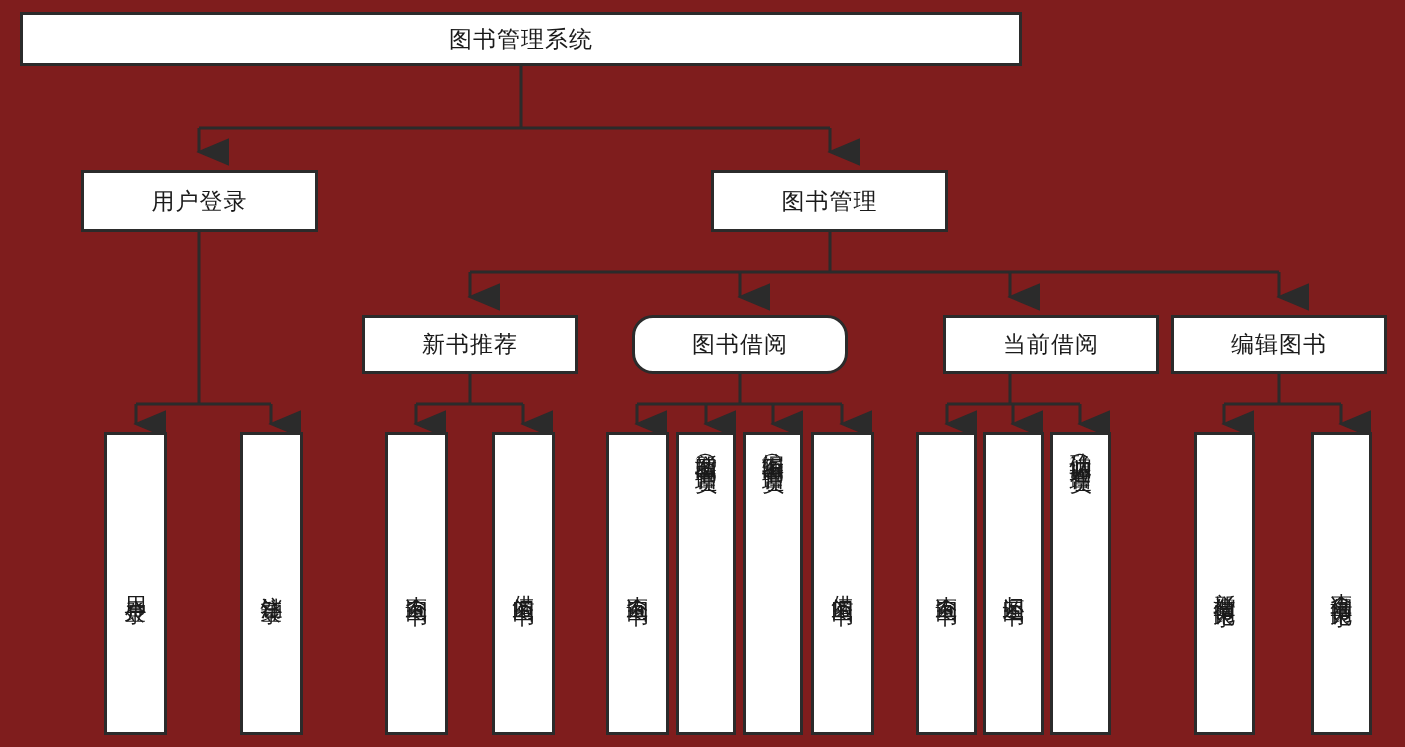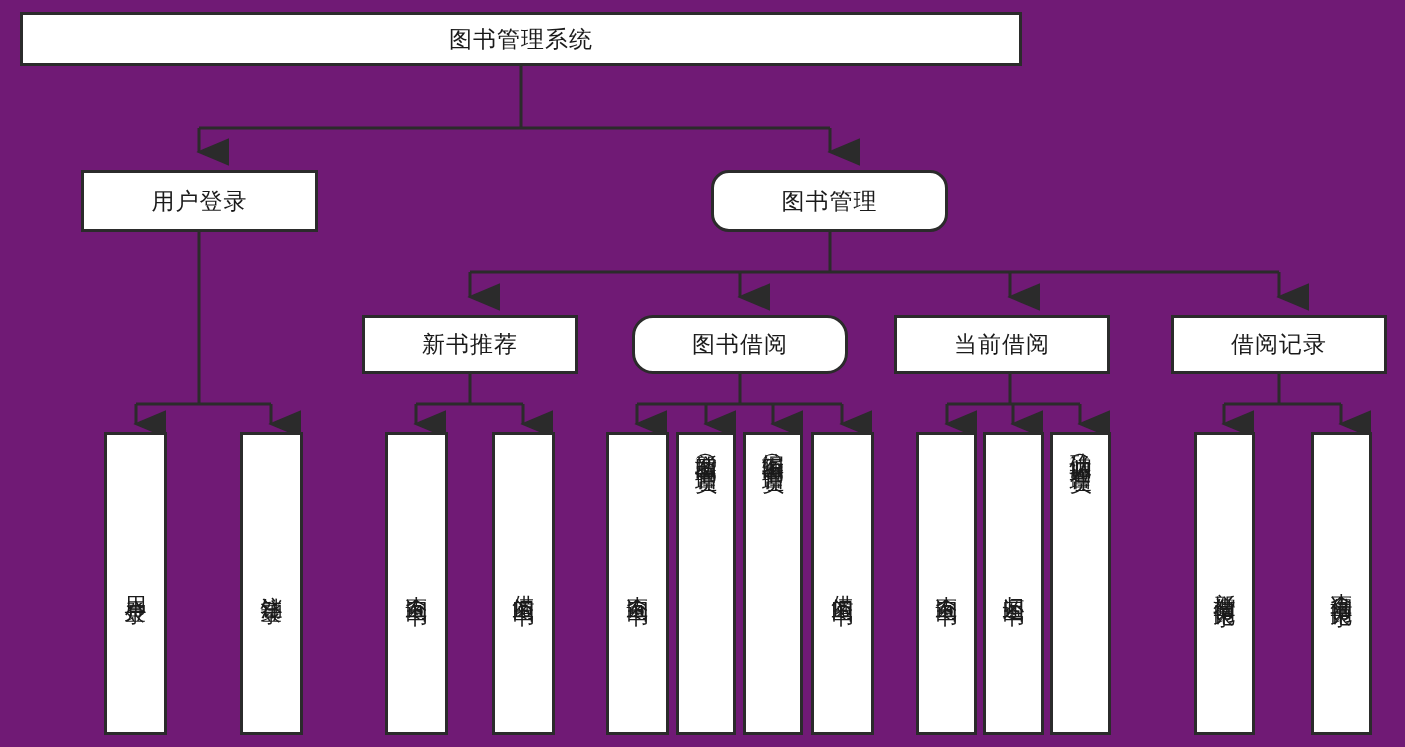--- a/index.html
+++ b/index.html
@@ -2,21 +2,21 @@
 <html><head>
 <meta charset="utf-8">
 <title>图书管理系统 结构图</title>
 <style>
   html,body{margin:0;padding:0;background:#ffffff;}
   body{font-family:"Liberation Sans","DejaVu Sans",sans-serif;}
   #canvas{
     position:relative;
     width:1405px;
     height:747px;
-    background:#701a75;
+    background:#7f1d1d;
     overflow:hidden;
   }
   #wires{position:absolute;left:0;top:0;width:1405px;height:747px;pointer-events:none;}
   .node{
     position:absolute;
     box-sizing:border-box;
     background:#ffffff;
     border:3px solid #2b2b2b;
     display:flex;
     align-items:center;
@@ -121,38 +121,38 @@
   </svg>
 
   <div class="node h" style="left:20px;top:12px;width:1002px;height:54px;">
     <span>图书管理系统</span>
   </div>
 
   <div class="node h" style="left:81px;top:170px;width:237px;height:62px;">
     <span>用户登录</span>
   </div>
 
-  <div class="node h" style="left:711px;top:170px;width:237px;height:62px;border-radius:18px;">
+  <div class="node h" style="left:711px;top:170px;width:237px;height:62px;">
     <span>图书管理</span>
   </div>
 
   <div class="node h" style="left:362px;top:315px;width:216px;height:59px;">
     <span>新书推荐</span>
   </div>
 
   <div class="node h" style="left:632px;top:315px;width:216px;height:59px;border-radius:21px;">
     <span>图书借阅</span>
   </div>
 
-  <div class="node h" style="left:894px;top:315px;width:216px;height:59px;">
+  <div class="node h" style="left:943px;top:315px;width:216px;height:59px;">
     <span>当前借阅</span>
   </div>
 
   <div class="node h" style="left:1171px;top:315px;width:216px;height:59px;">
-    <span>借阅记录</span>
+    <span>编辑图书</span>
   </div>
 
   <div class="node leaf" style="left:104px;top:432px;width:63px;height:303px;">
     <div class="leaf-inner">
       <span class="vtext">用户登录</span>
     </div>
   </div>
   <div class="node leaf" style="left:240px;top:432px;width:63px;height:303px;">
     <div class="leaf-inner">
       <span class="vtext">注销登录</span>

